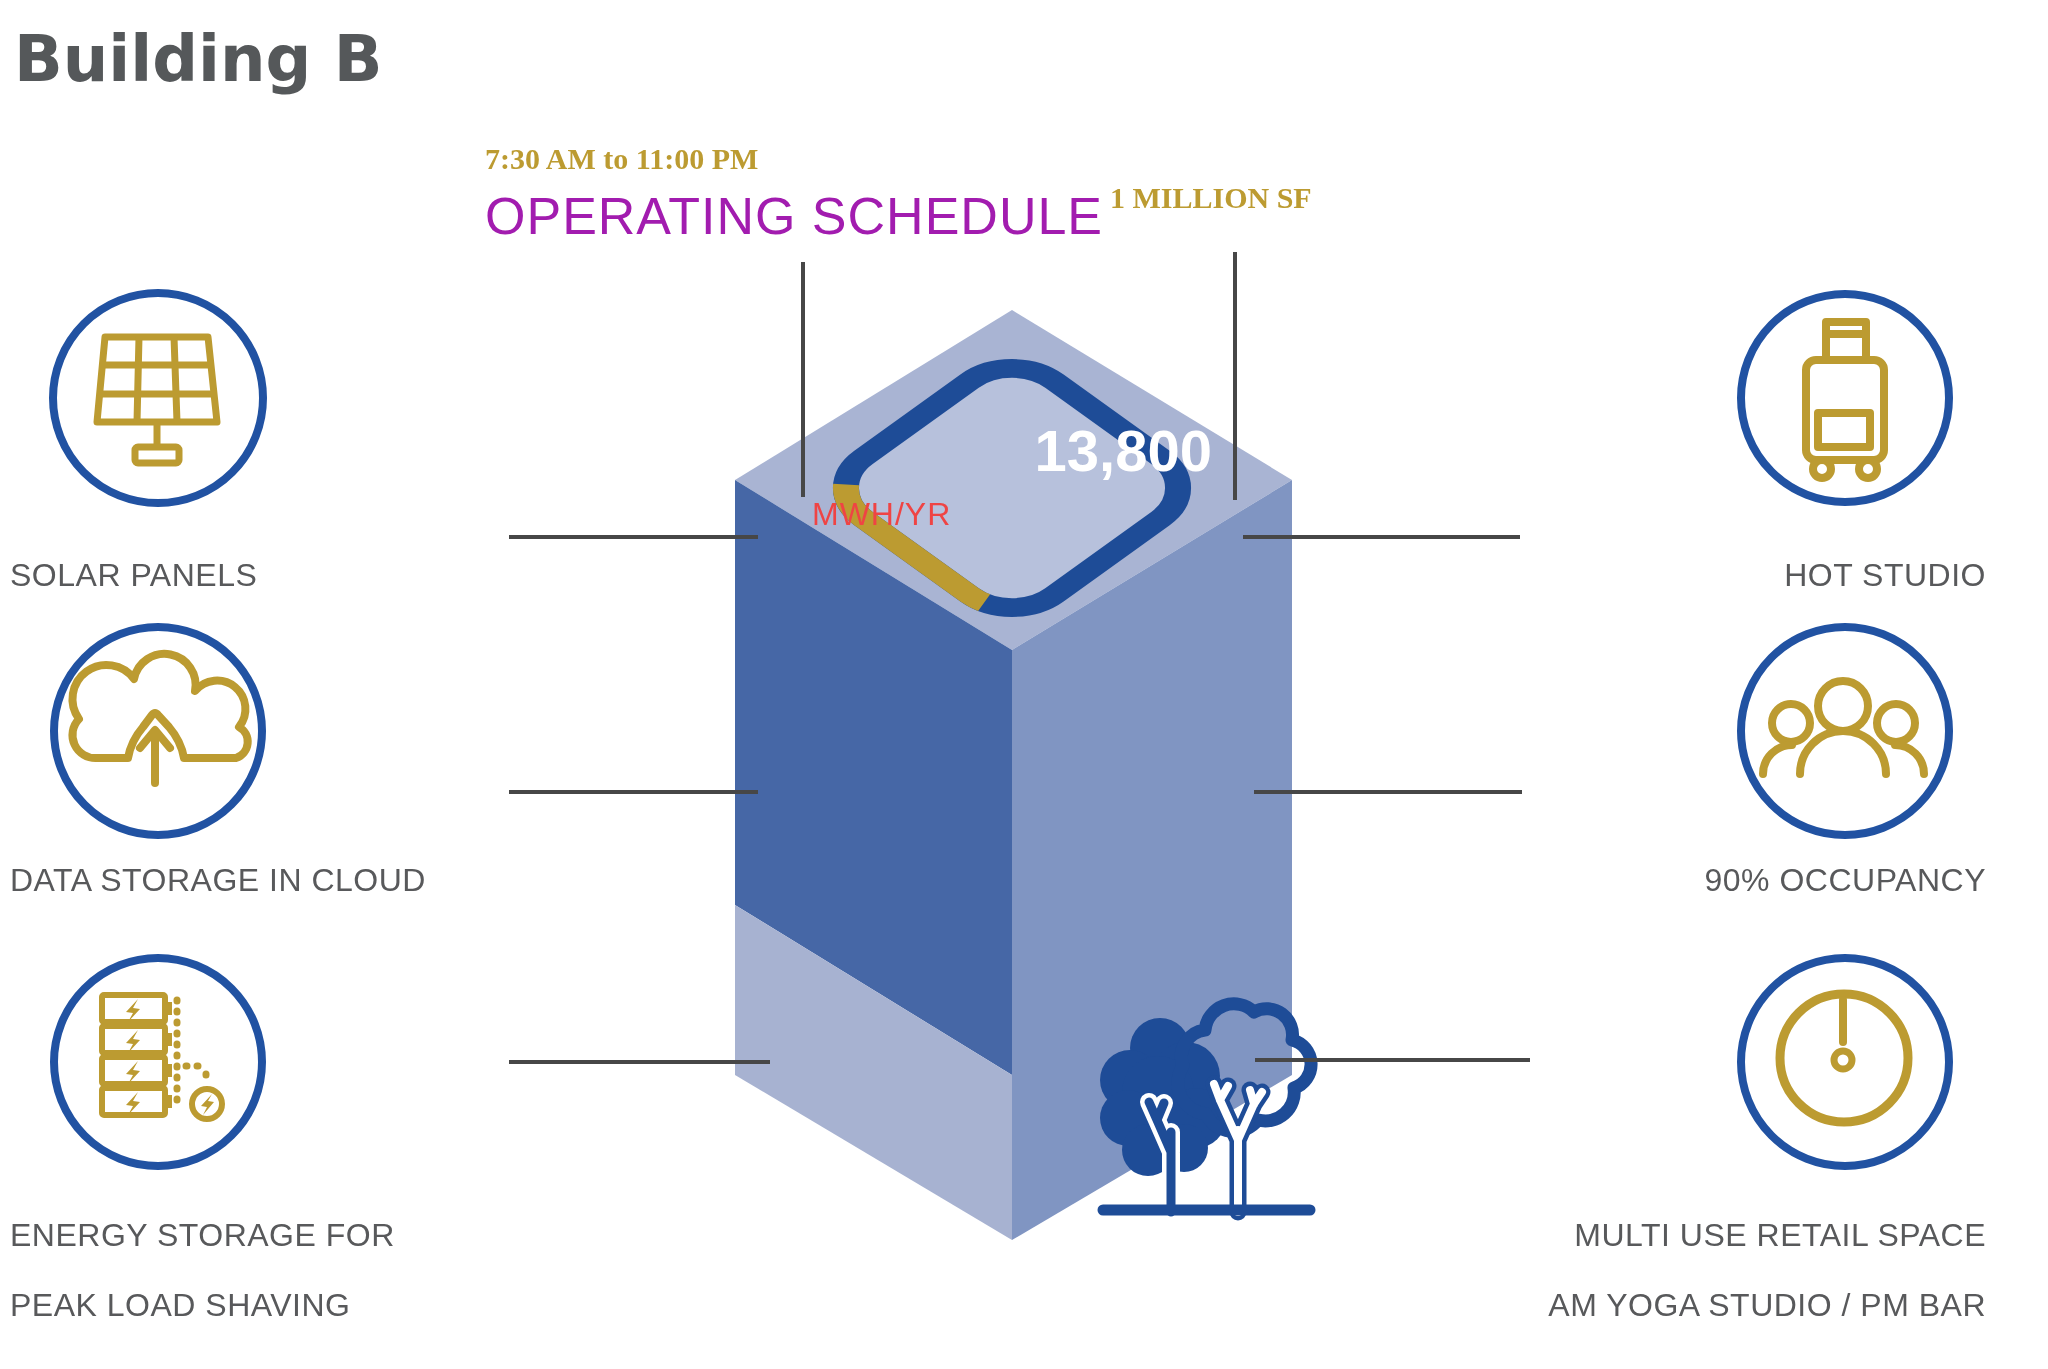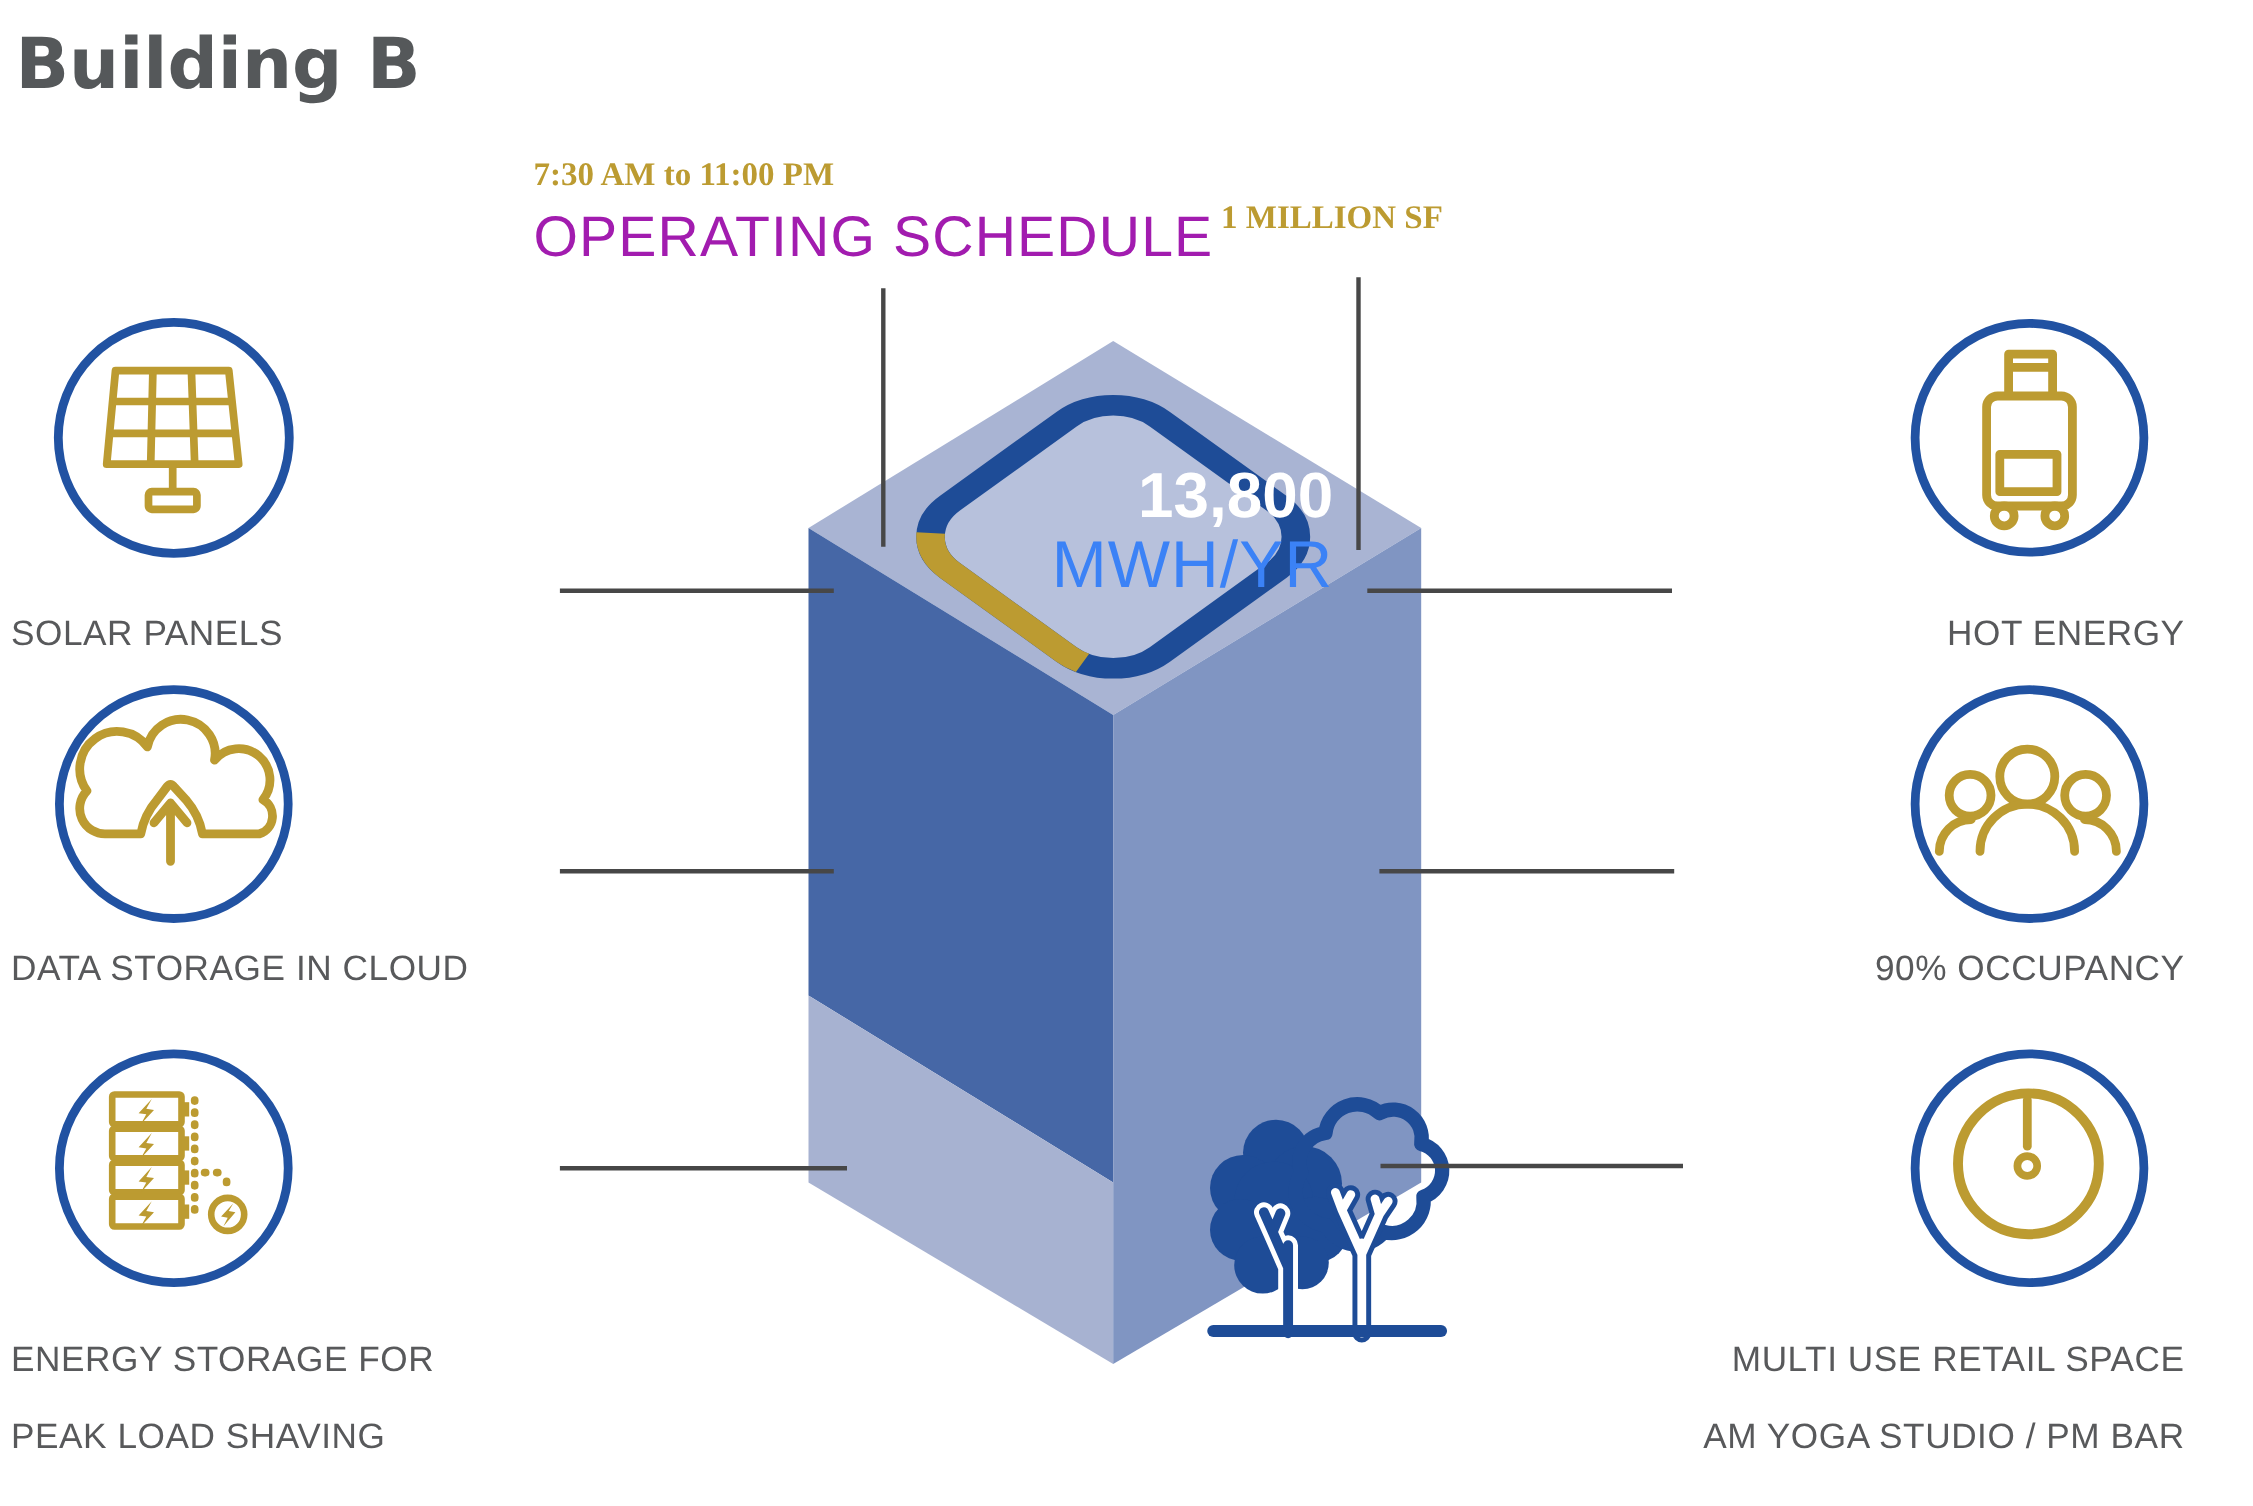--- a/index.html
+++ b/index.html
@@ -24,22 +24,22 @@
     font-size:32px;line-height:70px;color:#58595B;letter-spacing:.5px;
   }
   .cap-single{line-height:50px;}
   .align-right{text-align:right;}
   .roof-value{
     left:812px;top:420px;width:400px;text-align:right;color:#ffffff;
     font-family:Liberation Sans, sans-serif;font-weight:bold;
     font-size:58px;line-height:62px;
   }
   .roof-unit{
-    left:812px;top:488px;width:400px;text-align:right;color:#3b82f6;
-    font-size:60px;line-height:52px;letter-spacing:1px;
+    left:812px;top:488px;width:400px;text-align:left;color:#ef4444;
+    font-size:32px;line-height:52px;letter-spacing:1px;
   }
 </style>
 </head>
 <body>
 
 <svg id="canvas" viewBox="0 0 2048 1369">
 
   <g>
     <polygon points="1012,310 735,480 1012,650 1292,480" fill="#A9B4D3"></polygon>
     <polygon points="735,480 735,905 1012,1075 1012,650" fill="#4667A6"></polygon>
@@ -166,16 +166,16 @@
 <div class="txt gold-head" style="left:1110px;top:172px;">1 MILLION SF</div>
 
 <div class="txt roof-value">13,800</div>
 <div class="txt roof-unit">MWH/YR</div>
 
 <div class="txt cap-label cap-single" style="left:10px;top:550px;">SOLAR PANELS</div>
 <div class="txt cap-label cap-single" style="left:10px;top:855px;">DATA STORAGE IN CLOUD</div>
 <div class="txt cap-label" style="left:10px;top:1200px;">ENERGY STORAGE FOR
 PEAK LOAD SHAVING</div>
 
-<div class="txt cap-label cap-single align-right" style="right:62px;top:550px;">HOT ENERGY</div>
+<div class="txt cap-label cap-single align-right" style="right:62px;top:550px;">HOT STUDIO</div>
 <div class="txt cap-label cap-single align-right" style="right:62px;top:855px;">90% OCCUPANCY</div>
 <div class="txt cap-label align-right" style="right:62px;top:1200px;">MULTI USE RETAIL SPACE
 AM YOGA STUDIO / PM BAR</div>
 
 </body></html>

